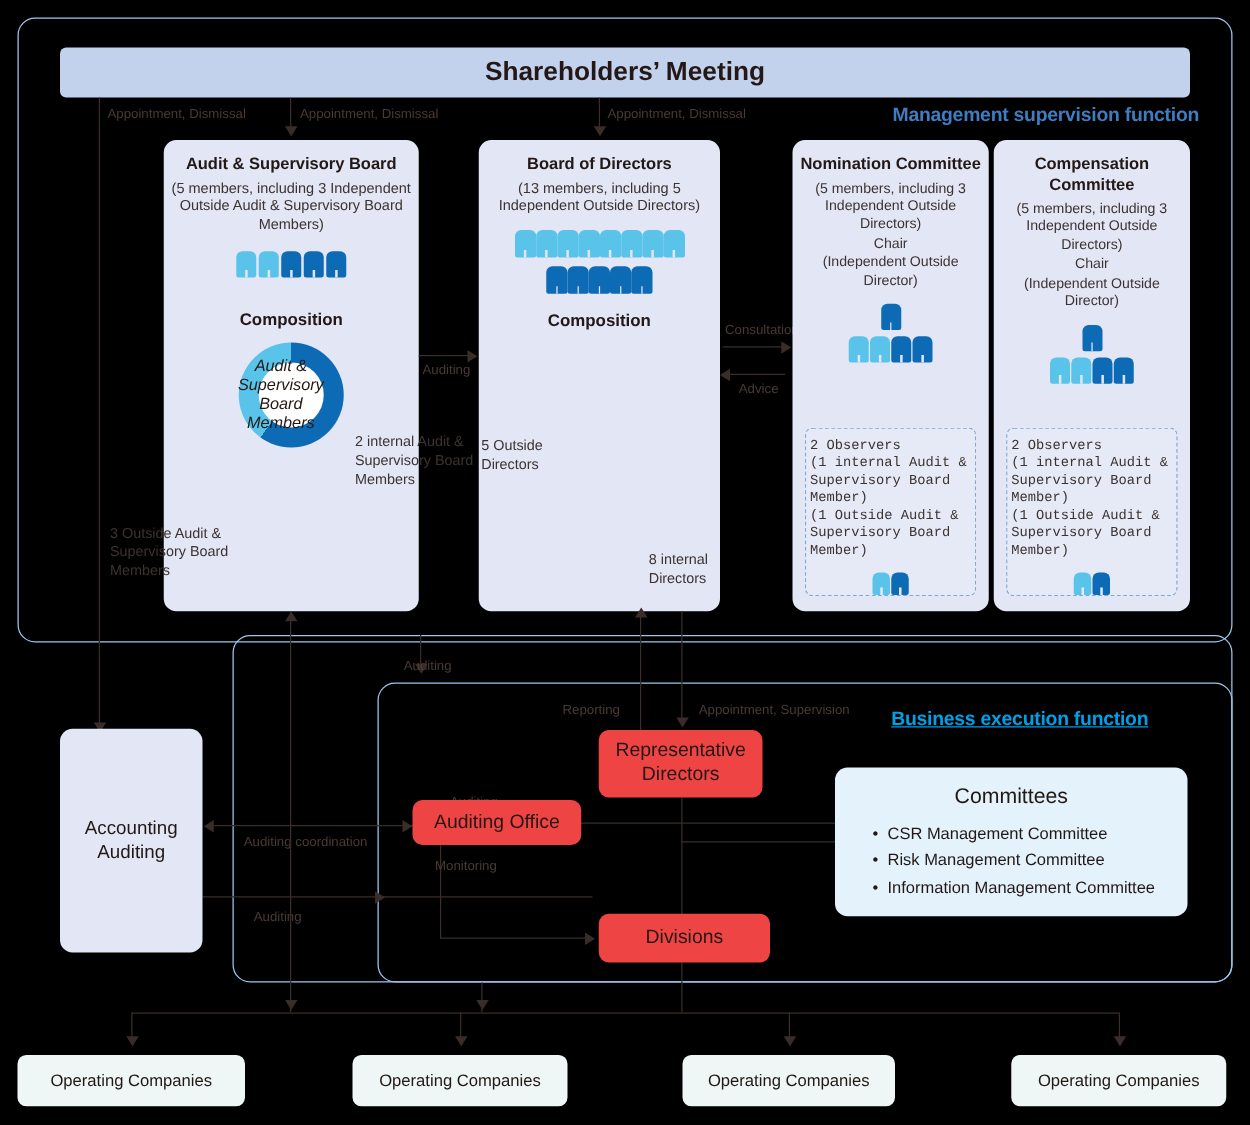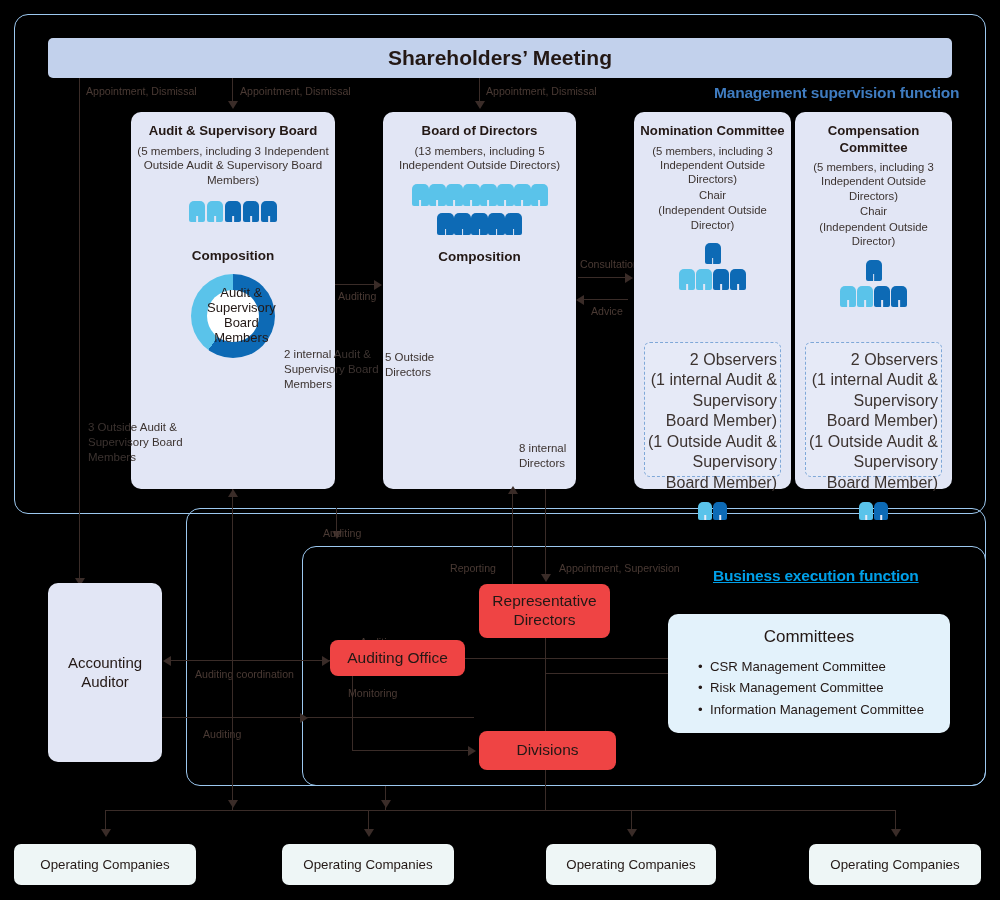--- a/index.html
+++ b/index.html
@@ -43,31 +43,31 @@
   .people-row{display:flex;justify-content:center;align-items:flex-end;gap:2px;}
   .person{position:relative;display:inline-block;}
   .person .head{border-radius:50%;margin:0 auto;}
   .person .body{border-radius:5px 5px 2px 2px;margin-top:1px;position:relative;}
   .person .body:after{content:"";position:absolute;left:50%;bottom:0;
         width:11%;height:30%;background:#e2e6f5;transform:translateX(-50%);}
 
   
   .donut{border-radius:50%;position:relative;}
   .donut .hole{position:absolute;border-radius:50%;background:#fff;
-        display:flex;align-items:center;justify-content:flex-start;text-align:center;}
+        display:flex;align-items:center;justify-content:flex-end;text-align:center;font-style:italic;}
   .donut .hole span{font-size:13px;color:#231815;line-height:1.15;}
 
   
   .callout{position:absolute;font-size:11.5px;color:#3c3330;line-height:1.3;}
 
   
   .observers{position:absolute;border:1px dashed #7fa8d8;border-radius:6px;
         background:#e6eaf7;box-sizing:border-box;}
-  .observers .otext{text-align:right;font-size:16px;color:#3c3330;
-        line-height:1.28;margin-top:7px;padding:0 3px;}
+  .observers .otext{text-align:left;font-size:11px;color:#3c3330;
+        line-height:1.28;margin-top:7px;padding:0 3px;font-family:Liberation Mono, monospace;}
 
   
   .lightbox{background:#ef4444;border-radius:8px;display:flex;align-items:center;
         justify-content:center;text-align:center;font-size:15.5px;color:#231815;
         line-height:1.2;box-sizing:border-box;}
   #accounting-auditor{left:48px;top:583px;width:114px;height:179px;
         background:#e2e6f5;border-radius:10px;display:flex;align-items:center;
         justify-content:center;text-align:center;font-size:15px;color:#231815;
         line-height:1.25;box-sizing:border-box;}
   #representative-directors{left:479px;top:584px;width:131px;height:54px;}
@@ -280,21 +280,21 @@
 
 <div class="abs ln lnv" style="left:105px;top:810px;height:22px;"></div>
 <div class="abs arrow ar-down" style="left:101px;top:829px;"></div>
 <div class="abs ln lnv" style="left:368px;top:810px;height:22px;"></div>
 <div class="abs arrow ar-down" style="left:364px;top:829px;"></div>
 <div class="abs ln lnv" style="left:631px;top:810px;height:22px;"></div>
 <div class="abs arrow ar-down" style="left:627px;top:829px;"></div>
 <div class="abs ln lnv" style="left:895px;top:810px;height:22px;"></div>
 <div class="abs arrow ar-down" style="left:891px;top:829px;"></div>
 
-<div class="abs" id="accounting-auditor">Accounting Auditor</div>
+<div class="abs" id="accounting-auditor">Accounting Auditing</div>
 <div class="abs lightbox" id="representative-directors">Representative Directors</div>
 <div class="abs lightbox" id="auditing-office">Auditing Office</div>
 <div class="abs lightbox" id="divisions">Divisions</div>
 
 <div class="abs" id="committees-box">
   <div class="ctitle">Committees</div>
   <ul id="committees-list">
       <li>CSR Management Committee</li>
       <li>Risk Management Committee</li>
       <li>Information Management Committee</li>

